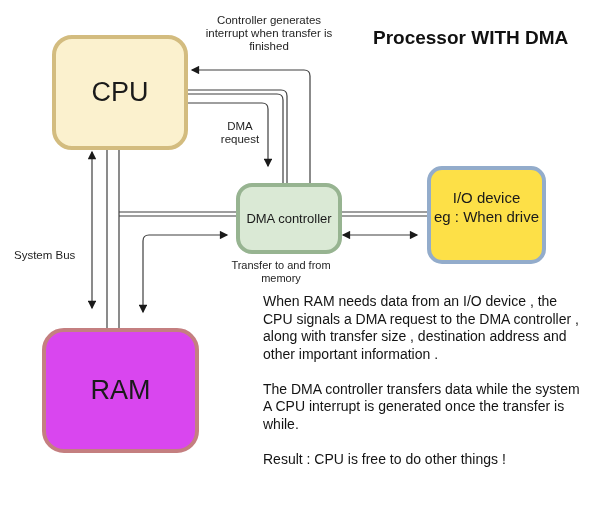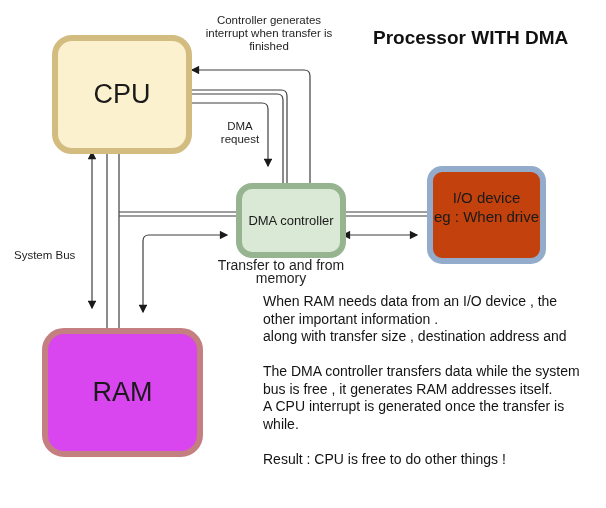--- a/index.html
+++ b/index.html
@@ -3,33 +3,33 @@
 <meta charset="utf-8">
 <style>
   html,body{margin:0;padding:0;background:#fff;}
   .canvas{
     position:relative;width:606px;height:508px;background:#ffffff;
     font-family:"Liberation Sans",sans-serif;color:#1a1a1a;overflow:hidden;
   }
   .connectors{position:absolute;left:0;top:0;width:606px;height:508px;}
   .connectors path{stroke:#3f3f3f;stroke-width:1.2;fill:none;}
   .node{
-    position:absolute;border:6px solid #d946ef;display:flex;align-items:center;
+    position:absolute;border:4px solid #d946ef;display:flex;align-items:center;
     justify-content:center;text-align:center;color:#1a1a1a;
   }
   .node-cpu{left:52px;top:35px;width:128px;height:107px;border-radius:20px;font-size:27px;}
   .node-ram{left:42px;top:328px;width:149px;height:117px;border-radius:22px;font-size:27px;}
   .node-dma{left:236px;top:183px;width:98px;height:63px;border-radius:16px;font-size:13px;}
   .node-io{left:427px;top:166px;width:119px;height:98px;border-radius:15px;font-size:15px;
            line-height:19px;flex-direction:column;padding-bottom:16px;box-sizing:border-box;}
   .edge-label{position:absolute;font-size:11.5px;line-height:13px;color:#1f1f1f;text-align:center;}
   .lbl-interrupt{left:191px;top:14px;width:156px;}
   .lbl-dma-request{left:210px;top:120px;width:60px;}
   .lbl-system-bus{left:14px;top:249px;white-space:nowrap;text-align:left;}
-  .lbl-transfer{left:216px;top:259px;width:130px;font-size:14px;}
+  .lbl-transfer{left:216px;top:259px;width:130px;font-size:11px;}
   .diagram-title{position:absolute;left:373px;top:27px;font-size:19px;font-weight:bold;color:#111;white-space:nowrap;}
   .notes{position:absolute;left:263px;top:293px;font-size:14px;line-height:17.5px;color:#141414;}
   .notes .para{margin:0 0 17.5px 0;}
   .notes .para:last-child{margin-bottom:0;}
   .notes .nline{white-space:nowrap;}
 </style>
 </head>
 <body>
 
 <div class="canvas">
@@ -60,21 +60,21 @@
   </div>
 
   <div class="node node-ram" style="background-color: #d946ef; border-color: rgb(196, 127, 128);">
     <span>RAM</span>
   </div>
 
   <div class="node node-dma" style="background-color: rgb(218, 233, 213); border-color: rgb(151, 180, 145);">
     <span>DMA controller</span>
   </div>
 
-  <div class="node node-io" style="background-color: #c2410c; border-color: rgb(147, 172, 203);">
+  <div class="node node-io" style="background-color: #fde047; border-color: rgb(147, 172, 203);">
     <span>I/O device</span>
     <span>eg : When drive</span>
   </div>
 
   <div class="edge-label lbl-interrupt">
     <div>Controller generates</div>
     <div>interrupt when transfer is</div>
     <div>finished</div>
   </div>
 
@@ -88,26 +88,26 @@
   <div class="edge-label lbl-transfer">
     <div>Transfer to and from</div>
     <div>memory</div>
   </div>
 
   <div class="diagram-title">Processor WITH DMA</div>
 
   <div class="notes">
     <div class="para">
       <div class="nline">When RAM needs data from an I/O device , the</div>
+      <div class="nline">CPU signals a DMA request to the DMA controller ,</div>
+      <div class="nline">along with transfer size , destination address and</div>
       <div class="nline">other important information .</div>
-      <div class="nline">along with transfer size , destination address and</div>
     </div>
     <div class="para">
       <div class="nline">The DMA controller transfers data while the system</div>
-      <div class="nline">bus is free , it generates RAM addresses itself.</div>
       <div class="nline">A CPU interrupt is generated once the transfer is</div>
       <div class="nline">while.</div>
     </div>
     <div class="para">
       <div class="nline">Result : CPU is free to do other things !</div>
     </div>
   </div>
 
 </div>
 

